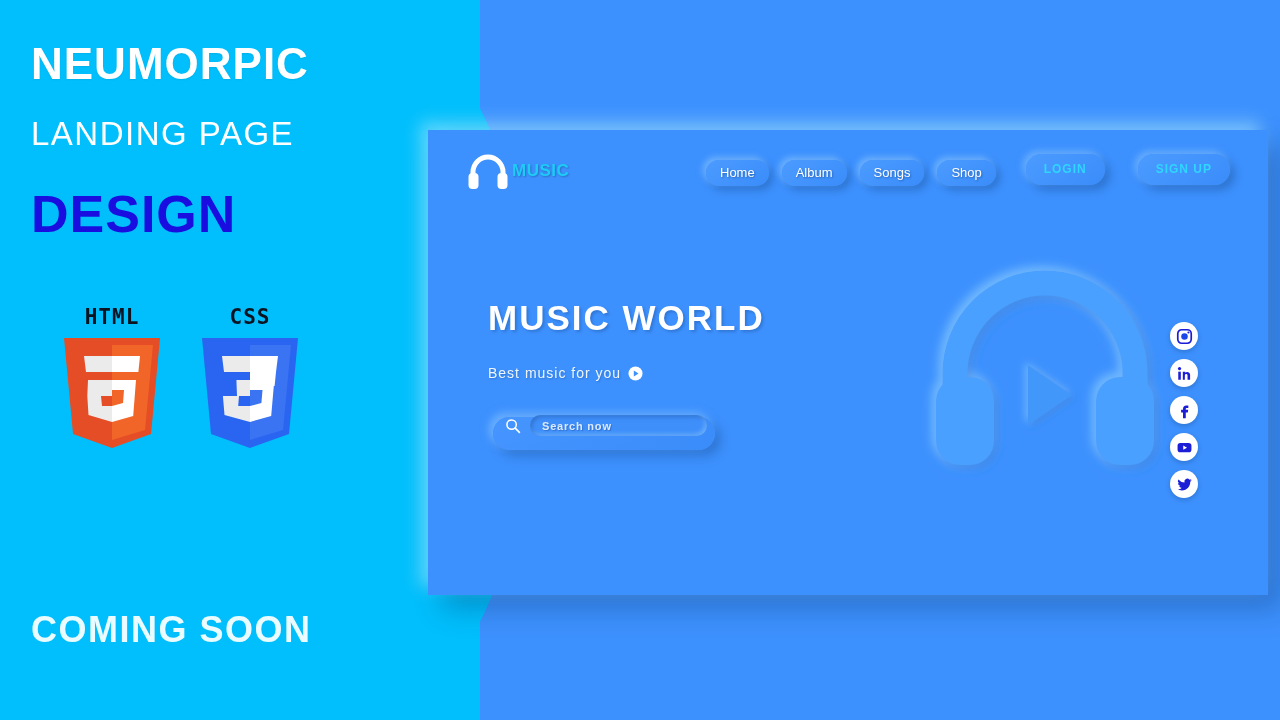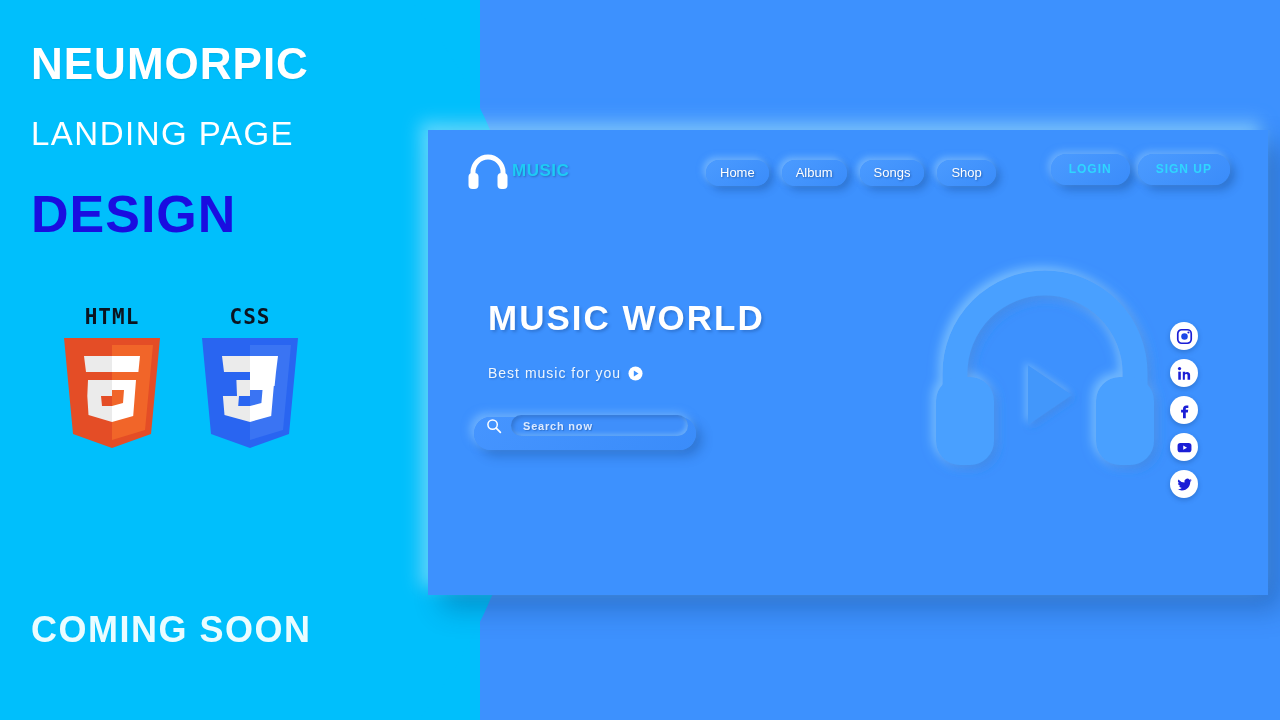--- a/index.html
+++ b/index.html
@@ -169,21 +169,21 @@
       -3px -3px 6px rgba(150, 205, 255, 0.55),
       4px 4px 8px rgba(10, 45, 100, 0.30);
     white-space: nowrap;
   }
 
   .nav-auth {
     position: absolute;
     right: 38px;
     top: 24px;
     display: flex;
-    gap: 8px;
+    gap: 33px;
   }
   .auth-pill {
     padding: 8px 18px 9px;
     border-radius: 22px;
     font-size: 12px;
     font-weight: 700;
     letter-spacing: 1px;
     color: #2fd6ff;
     background: linear-gradient(145deg, #4b9bff, #3a8cfa);
     box-shadow:
@@ -215,21 +215,21 @@
     font-size: 14px;
     letter-spacing: 1px;
     color: #eef6ff;
     text-shadow: 1px 1px 2px rgba(10,45,100,0.30);
   }
   .play-mini { width: 15px; height: 15px; display: block; }
 
   
   .search-wrap {
     position: absolute;
-    left: 46px;
+    left: 65px;
     top: 287px;
     width: 222px;
     height: 33px;
     border-radius: 18px;
     background: linear-gradient(145deg, #4695ff, #3a8cfa);
     display: flex;
     align-items: center;
     padding: 0 8px 16px 12px;
     gap: 9px;
     box-shadow:

